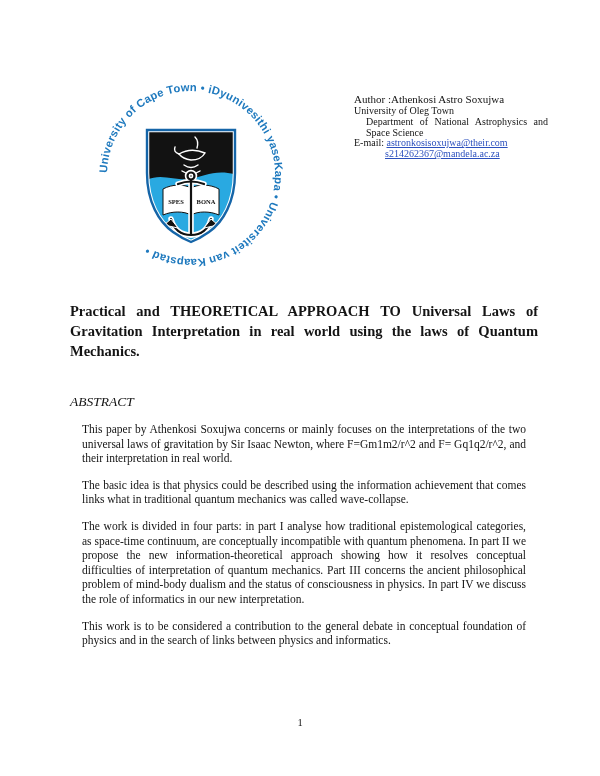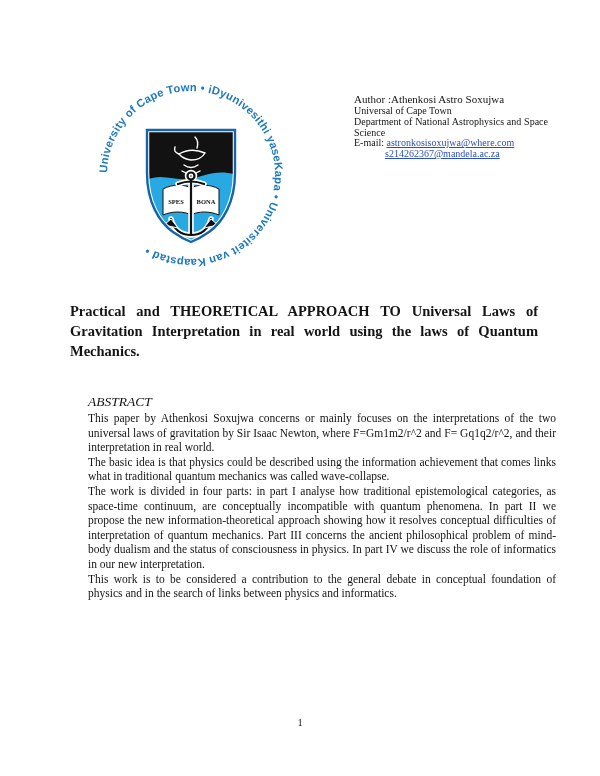--- a/index.html
+++ b/index.html
@@ -15,38 +15,38 @@
     font-size:11.2px; letter-spacing:0.25px;
   }
   .motto-text {
     font-family:"Liberation Serif", serif; font-weight:bold;
     font-size:6.5px; fill:#111111;
   }
 
   
   .author-block { position:absolute; left:354px; top:92px; width:194px; font-size:10px; line-height:10.8px; }
   .author-name { font-size:11px; line-height:14px; }
-  .author-dept { text-align:justify; }
+  .author-dept { text-align:justify;margin-left:12px; }
   .email-link { color:#2B50BE; text-decoration:underline; cursor:pointer; }
   .email-row { white-space:nowrap; }
   .email-indent { padding-left:31px; }
   .email-indent-last { padding-left:26px; }
   .cell-line { padding-left:2px; }
 
   
   .title-block {
     position:absolute; left:70px; top:301px; width:468px;
     font-size:14.5px; font-weight:bold; line-height:20px;
     text-align:justify; text-underline-offset:2px;
   }
 
   
-  .abstract-block { position:absolute; left:88px; top:393px; width:468px; }
+  .abstract-block { position:absolute; left:70px; top:393px; width:468px; }
   .abstract-heading { font-style:italic; font-weight:normal; font-size:13.5px; line-height:17px; margin:0 0 1px 0; }
-  .abstract-block p { margin:0; font-size:11.5px; line-height:14.6px; text-align:justify; }
+  .abstract-block p { margin:12px; font-size:11.5px; line-height:14.6px; text-align:justify; }
   .abstract-block p.gap-above { margin-top:14px; }
 
   .page-number { position:absolute; left:0; right:0; top:717px; text-align:center; font-size:10.5px; }
 </style>
 </head>
 <body>
 
 <div class="page">
 
   <div class="logo-wrap">
@@ -101,25 +101,25 @@
         </g>
 
         <path d="M62,54 L150,54 L150,97 C150,126 138,146 124,156 C117,161 111,164 106,166 C101,164 95,161 88,156 C74,146 62,126 62,97 Z" fill="none" stroke="#ffffff" stroke-width="4.5"></path>
         <path d="M62,54 L150,54 L150,97 C150,126 138,146 124,156 C117,161 111,164 106,166 C101,164 95,161 88,156 C74,146 62,126 62,97 Z" fill="none" stroke-width="2.4" stroke="#1565A8"></path>
       </g>
     </svg>
   </div>
 
   <div class="author-block">
     <div class="author-name">Author :Athenkosi Astro Soxujwa</div>
-    <div>Universal of Cape Town</div>
+    <div>University of Oleg Town</div>
     <div class="author-dept">Department of National Astrophysics and Space Science</div>
     <div class="email-row">
       <span>E-mail:</span>
-      <a class="email-link">astronkosisoxujwa@where.com</a>
+      <a class="email-link">astronkosisoxujwa@their.com</a>
     </div>
     <div class="email-row email-indent"><a class="email-link">s214262367@mandela.ac.za</a></div>
   </div>
 
   <div class="title-block">Practical and THEORETICAL APPROACH TO Universal Laws of Gravitation Interpretation in real world using the laws of Quantum Mechanics.</div>
 
   <div class="abstract-block">
     <h2 class="abstract-heading">ABSTRACT</h2>
     <p>This paper by Athenkosi Soxujwa concerns or mainly focuses on the interpretations of the two universal laws of gravitation by Sir Isaac Newton, where F=Gm1m2/r^2 and F= Gq1q2/r^2, and their interpretation in real world.</p>
     <p>The basic idea is that physics could be described using the information achievement that comes links what in traditional quantum mechanics was called wave-collapse.</p>

